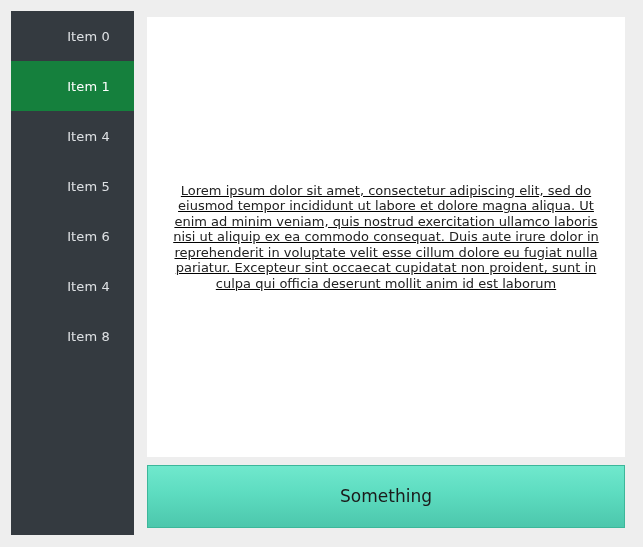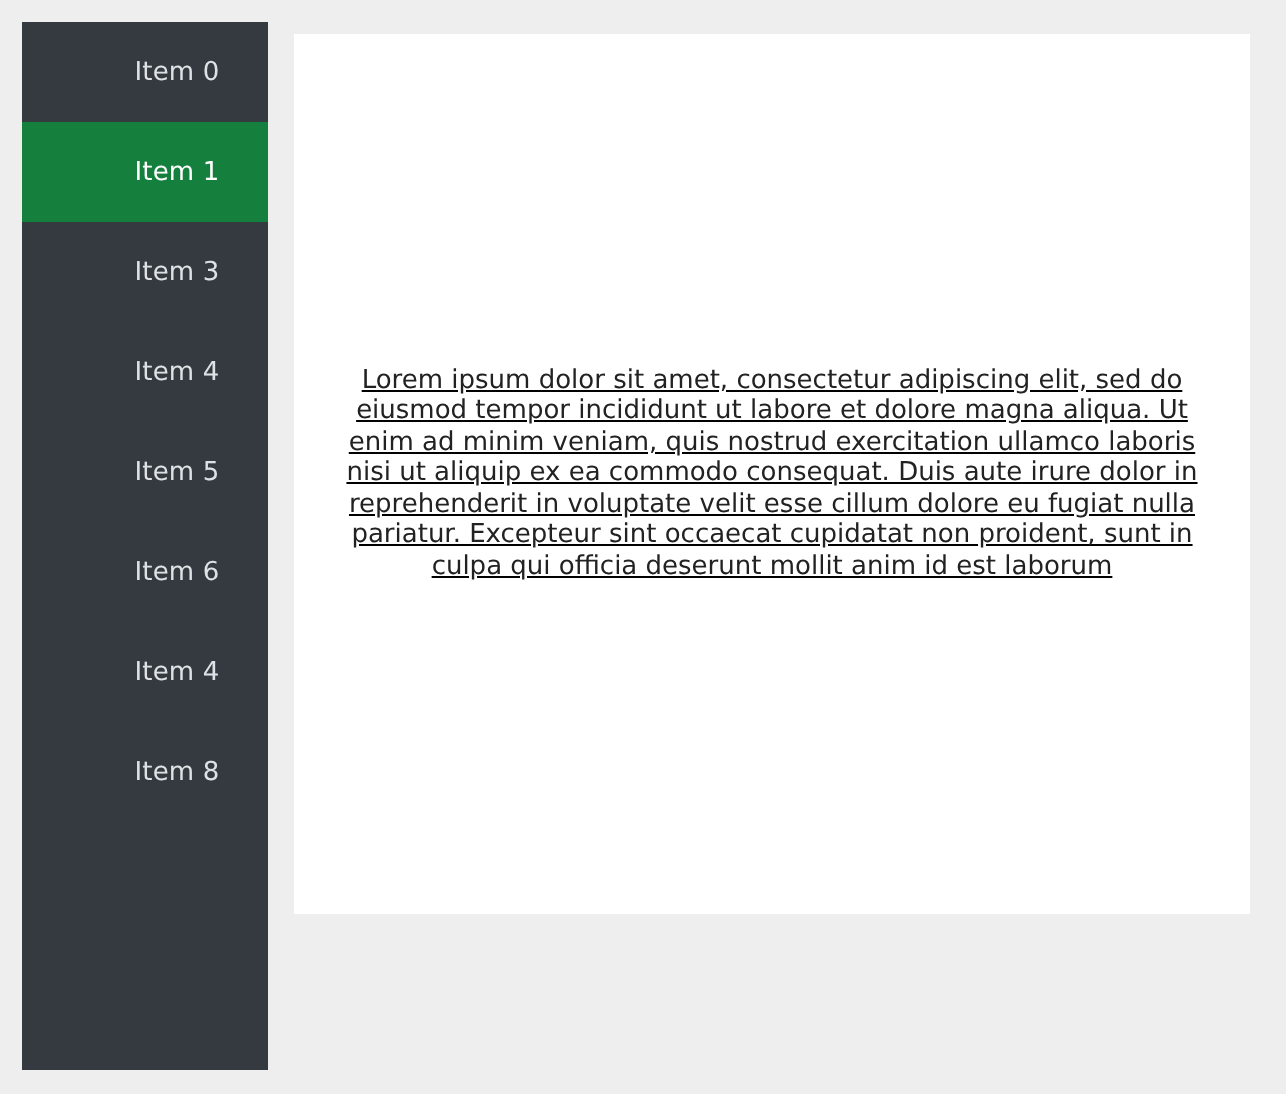--- a/index.html
+++ b/index.html
@@ -100,37 +100,37 @@
 <div id="app-root">
 
   <nav id="sidebar">
     <div class="sidebar-item">
       <span class="sidebar-item-label">Item 0</span>
     </div>
     <div class="sidebar-item selected">
       <span class="sidebar-item-label">Item 1</span>
     </div>
     <div class="sidebar-item">
-      <span class="sidebar-item-label">Item 3</span>
-    </div>
-    <div class="sidebar-item">
       <span class="sidebar-item-label">Item 4</span>
     </div>
     <div class="sidebar-item">
       <span class="sidebar-item-label">Item 5</span>
     </div>
     <div class="sidebar-item">
       <span class="sidebar-item-label">Item 6</span>
     </div>
     <div class="sidebar-item">
       <span class="sidebar-item-label">Item 4</span>
     </div>
     <div class="sidebar-item">
       <span class="sidebar-item-label">Item 8</span>
     </div>
   </nav>
 
   <section id="content-panel">
     <p id="body-paragraph">Lorem ipsum dolor sit amet, consectetur adipiscing elit, sed do eiusmod tempor incididunt ut labore et dolore magna aliqua. Ut enim ad minim veniam, quis nostrud exercitation ullamco laboris nisi ut aliquip ex ea commodo consequat. Duis aute irure dolor in reprehenderit in voluptate velit esse cillum dolore eu fugiat nulla pariatur. Excepteur sint occaecat cupidatat non proident, sunt in culpa qui officia deserunt mollit anim id est laborum</p>
   </section>
 
+  <button id="action-button">
+    <span class="action-button-label">Something</span>
+  </button>
 
 </div>
 
 </body></html>

